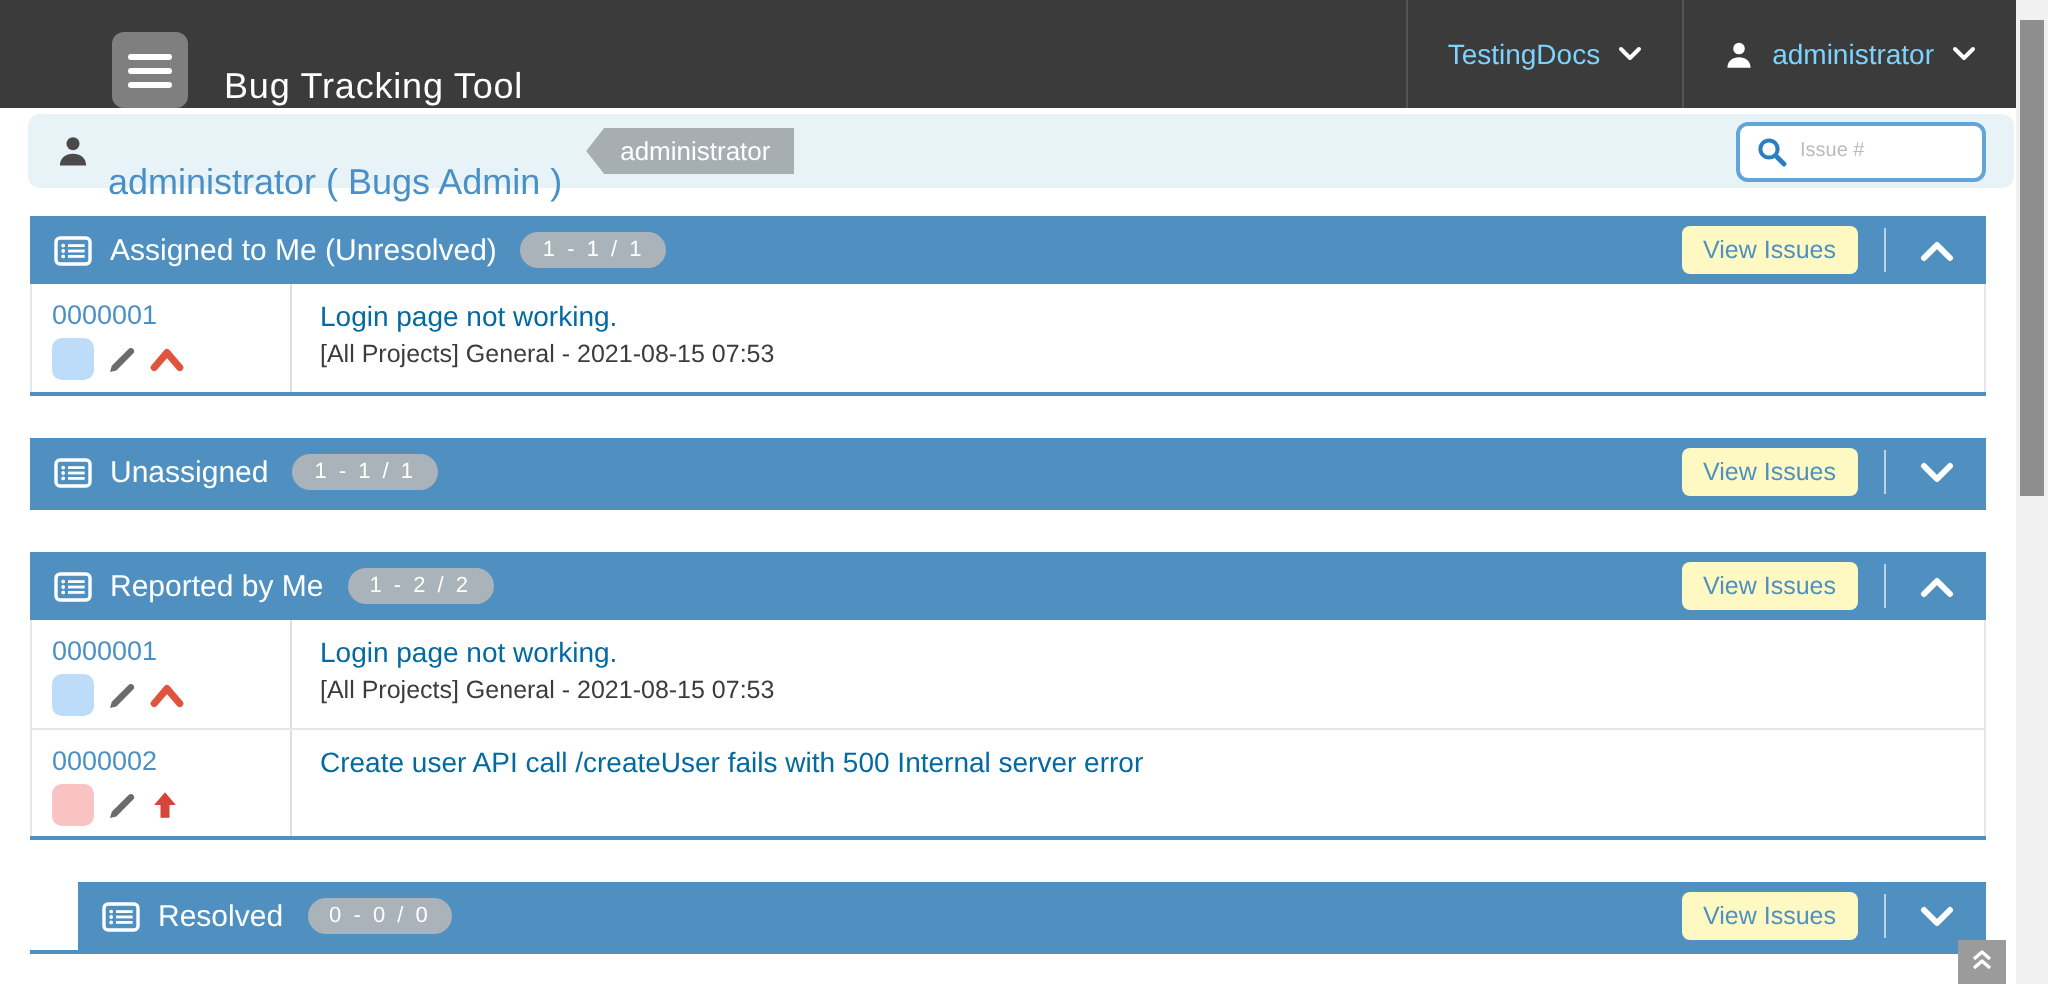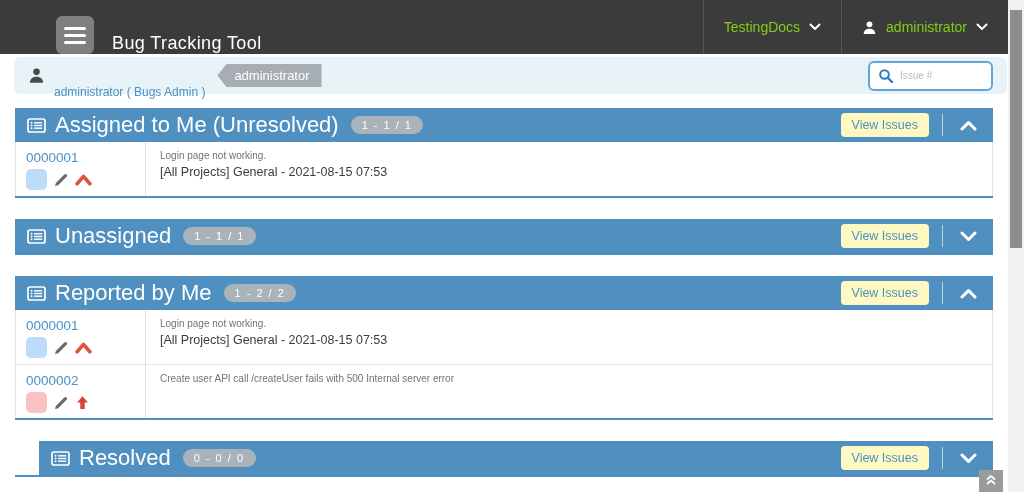--- a/index.html
+++ b/index.html
@@ -7,54 +7,54 @@
   body { position:relative; background:#ffffff; font-family:"Liberation Sans", sans-serif; }
 
   
   .navbar { width:1008px; height:54px; background:#3b3b3b; display:flex; align-items:flex-end;padding-left:48px; }
   .burger { width:38px; height:38px; margin-left:8px; background:#7f7f7f; border:none; border-radius:6px;
             display:flex; flex-direction:column; justify-content:center; align-items:center; gap:4px; cursor:pointer; }
   .burger span { width:22px; height:3px; background:#fff; border-radius:2px; }
   .brand { color:#fff; font-size:18px; margin-left:18px; letter-spacing:.4px; }
   .nav-right { margin-left:auto; display:flex; height:100%; }
   .nav-item { display:flex; align-items:center; gap:9px; padding:0 20px; border-left:1px solid #555;
-              color:#84cc16; font-size:14px; cursor:pointer; }
+              color:#7dd3fc; font-size:14px; cursor:pointer; }
 
   
   .subheader { position:absolute; left:14px; top:57px; width:993px; height:37px; background:#e8f3f8;
                border-radius:6px; display:flex; align-items:center; padding:0 14px; }
-  .sub-user-link { color:#4a90c6; font-size:12px; margin-left:9px; text-decoration:none;margin-top:32px; }
+  .sub-user-link { color:#4a90c6; font-size:18px; margin-left:9px; text-decoration:none;margin-top:32px; }
   .user-tag { margin-left:12px; background:#a7aeb3; color:#fff; font-size:13px; padding:4px 12px 4px 17px;
               clip-path:polygon(9px 0, 100% 0, 100% 100%, 9px 100%, 0 50%); }
   .searchbox { margin-left:auto; width:125px; height:30px; background:#fff; border:2px solid #63a5d8;
                border-radius:6px; display:flex; align-items:center; padding:0 8px; gap:6px; }
   .searchbox input { border:none; outline:none; width:80px; font-size:10px; color:#555;
                      font-family:"Liberation Sans", sans-serif; background:transparent; }
   .searchbox input::placeholder { color:#b6bcc2; }
 
   
   .panel { position:absolute; left:15px; width:978px; border-bottom:2px solid #4f90c1; background:#fff; }
   .panel-header { height:34px; background:#4f90c1; display:flex; align-items:center; padding:0 12px; color:#fff; }
-  .panel-title { font-size:22px; margin-left:9px; }
+  .panel-title { font-size:15px; margin-left:9px; }
   .count-badge { margin-left:12px; background:#aab3b9; color:#fff; font-size:11px; letter-spacing:1.5px;
                  padding:3px 11px; border-radius:11px; }
   .view-issues { margin-left:auto; background:#fef9c3; color:#4f90c1; border:none; border-radius:4px;
                  font-size:12.5px; padding:5px 11px; cursor:pointer; font-family:"Liberation Sans", sans-serif; }
   .hdr-sep { width:1px; height:22px; background:rgba(255,255,255,.6); margin:0 13px; }
   .toggle-btn { background:transparent; border:none; cursor:pointer; display:flex; align-items:center; padding:0 4px; }
 
   .panel-body { border-left:1px solid #e6e6e6; border-right:1px solid #e6e6e6; }
   .row { display:flex; height:54px; background:#fff; }
   .row + .row { border-top:1px solid #e6e6e6; }
   .cell-left { width:130px; padding:8px 10px 0 10px; border-right:1px solid #d9e1e7; }
   .id-link { color:#4a90c6; font-size:13.5px; text-decoration:none; display:block; }
   .icon-strip { display:flex; align-items:center; gap:6px; margin-top:4px; }
   .chip { width:21px; height:21px; border-radius:5px; display:inline-block; }
   .cell-main { flex:1; padding:8px 14px 0 14px; }
-  .issue-title { color:#737373; font-size:10px; text-decoration:none; display:block; }
+  .issue-title { color:#0369a1; font-size:14px; text-decoration:none; display:block; }
   .issue-meta { color:#3c3c3c; font-size:12.5px; margin-top:4px; }
 
   .p1 { top:108px; } .p2 { top:219px; } .p3 { top:276px; } .p4 { top:441px;padding-left:24px; }
 
   
   .sb-track { position:absolute; top:0; right:0; width:16px; height:492px; background:#f1f1f1; z-index:20; }
   .sb-thumb { position:absolute; top:10px; left:2px; width:12px; height:238px; background:#8e8e8e; }
   .scroll-top { position:absolute; right:21px; bottom:0; width:24px; height:22px; background:#9b9b9b;
                 border:none; cursor:pointer; display:flex; justify-content:center; padding-top:4px; z-index:15; }
 </style>

